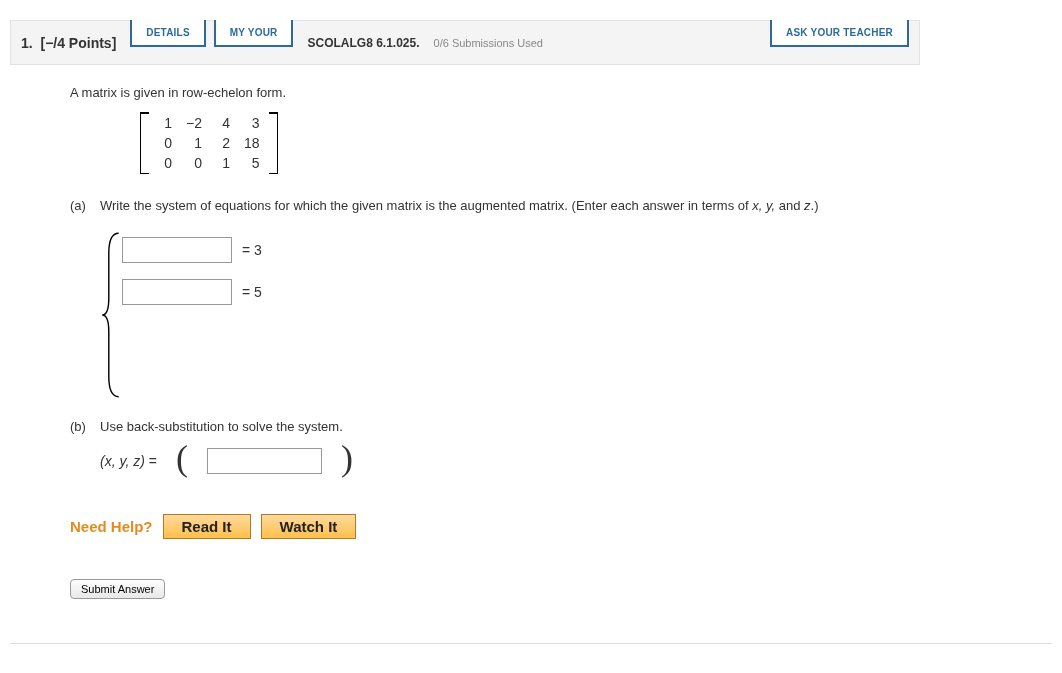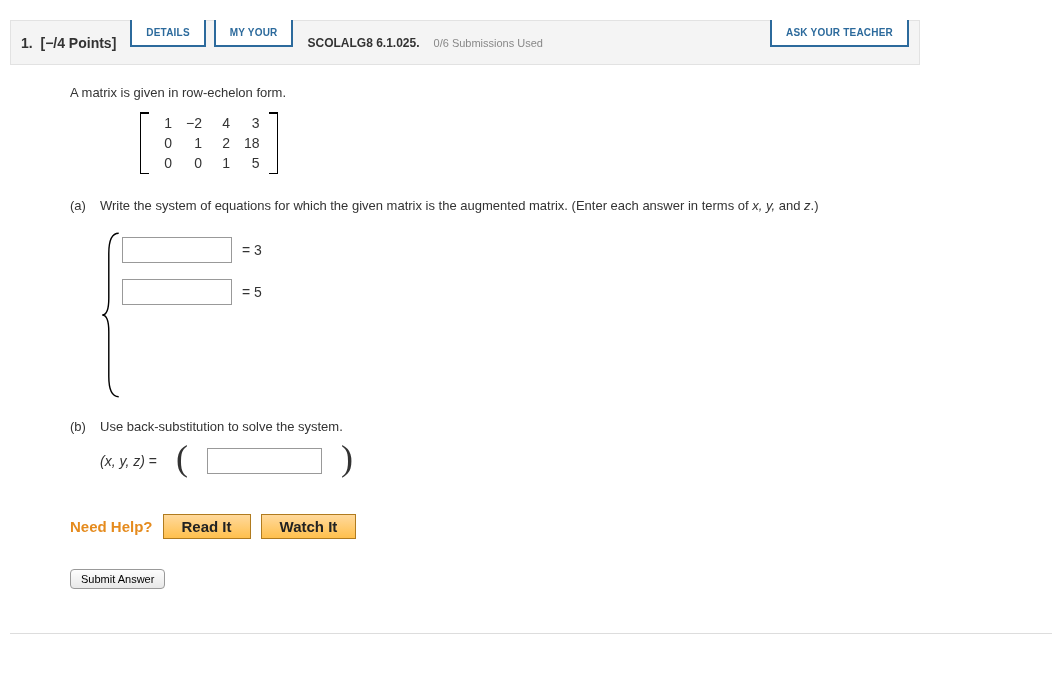--- a/index.html
+++ b/index.html
@@ -154,21 +154,21 @@
   .help-btn {
     background: linear-gradient(#ffd99c, #ffc04d);
     border: 1px solid #b07b1f;
     font-size: 15px;
     font-weight: bold;
     padding: 3px 18px;
     cursor: pointer;
     font-family: inherit;
     color: #222;
   }
-  .submit-row { margin-top: 30px; }
+  .submit-row { margin-top: 40px; }
   .submit-btn {
     background: linear-gradient(#fdfdfd, #e8e8e8);
     border: 1px solid #999;
     border-radius: 4px;
     font-size: 11px;
     padding: 3px 10px;
     cursor: pointer;
     font-family: inherit;
   }
   hr.footer-rule {

